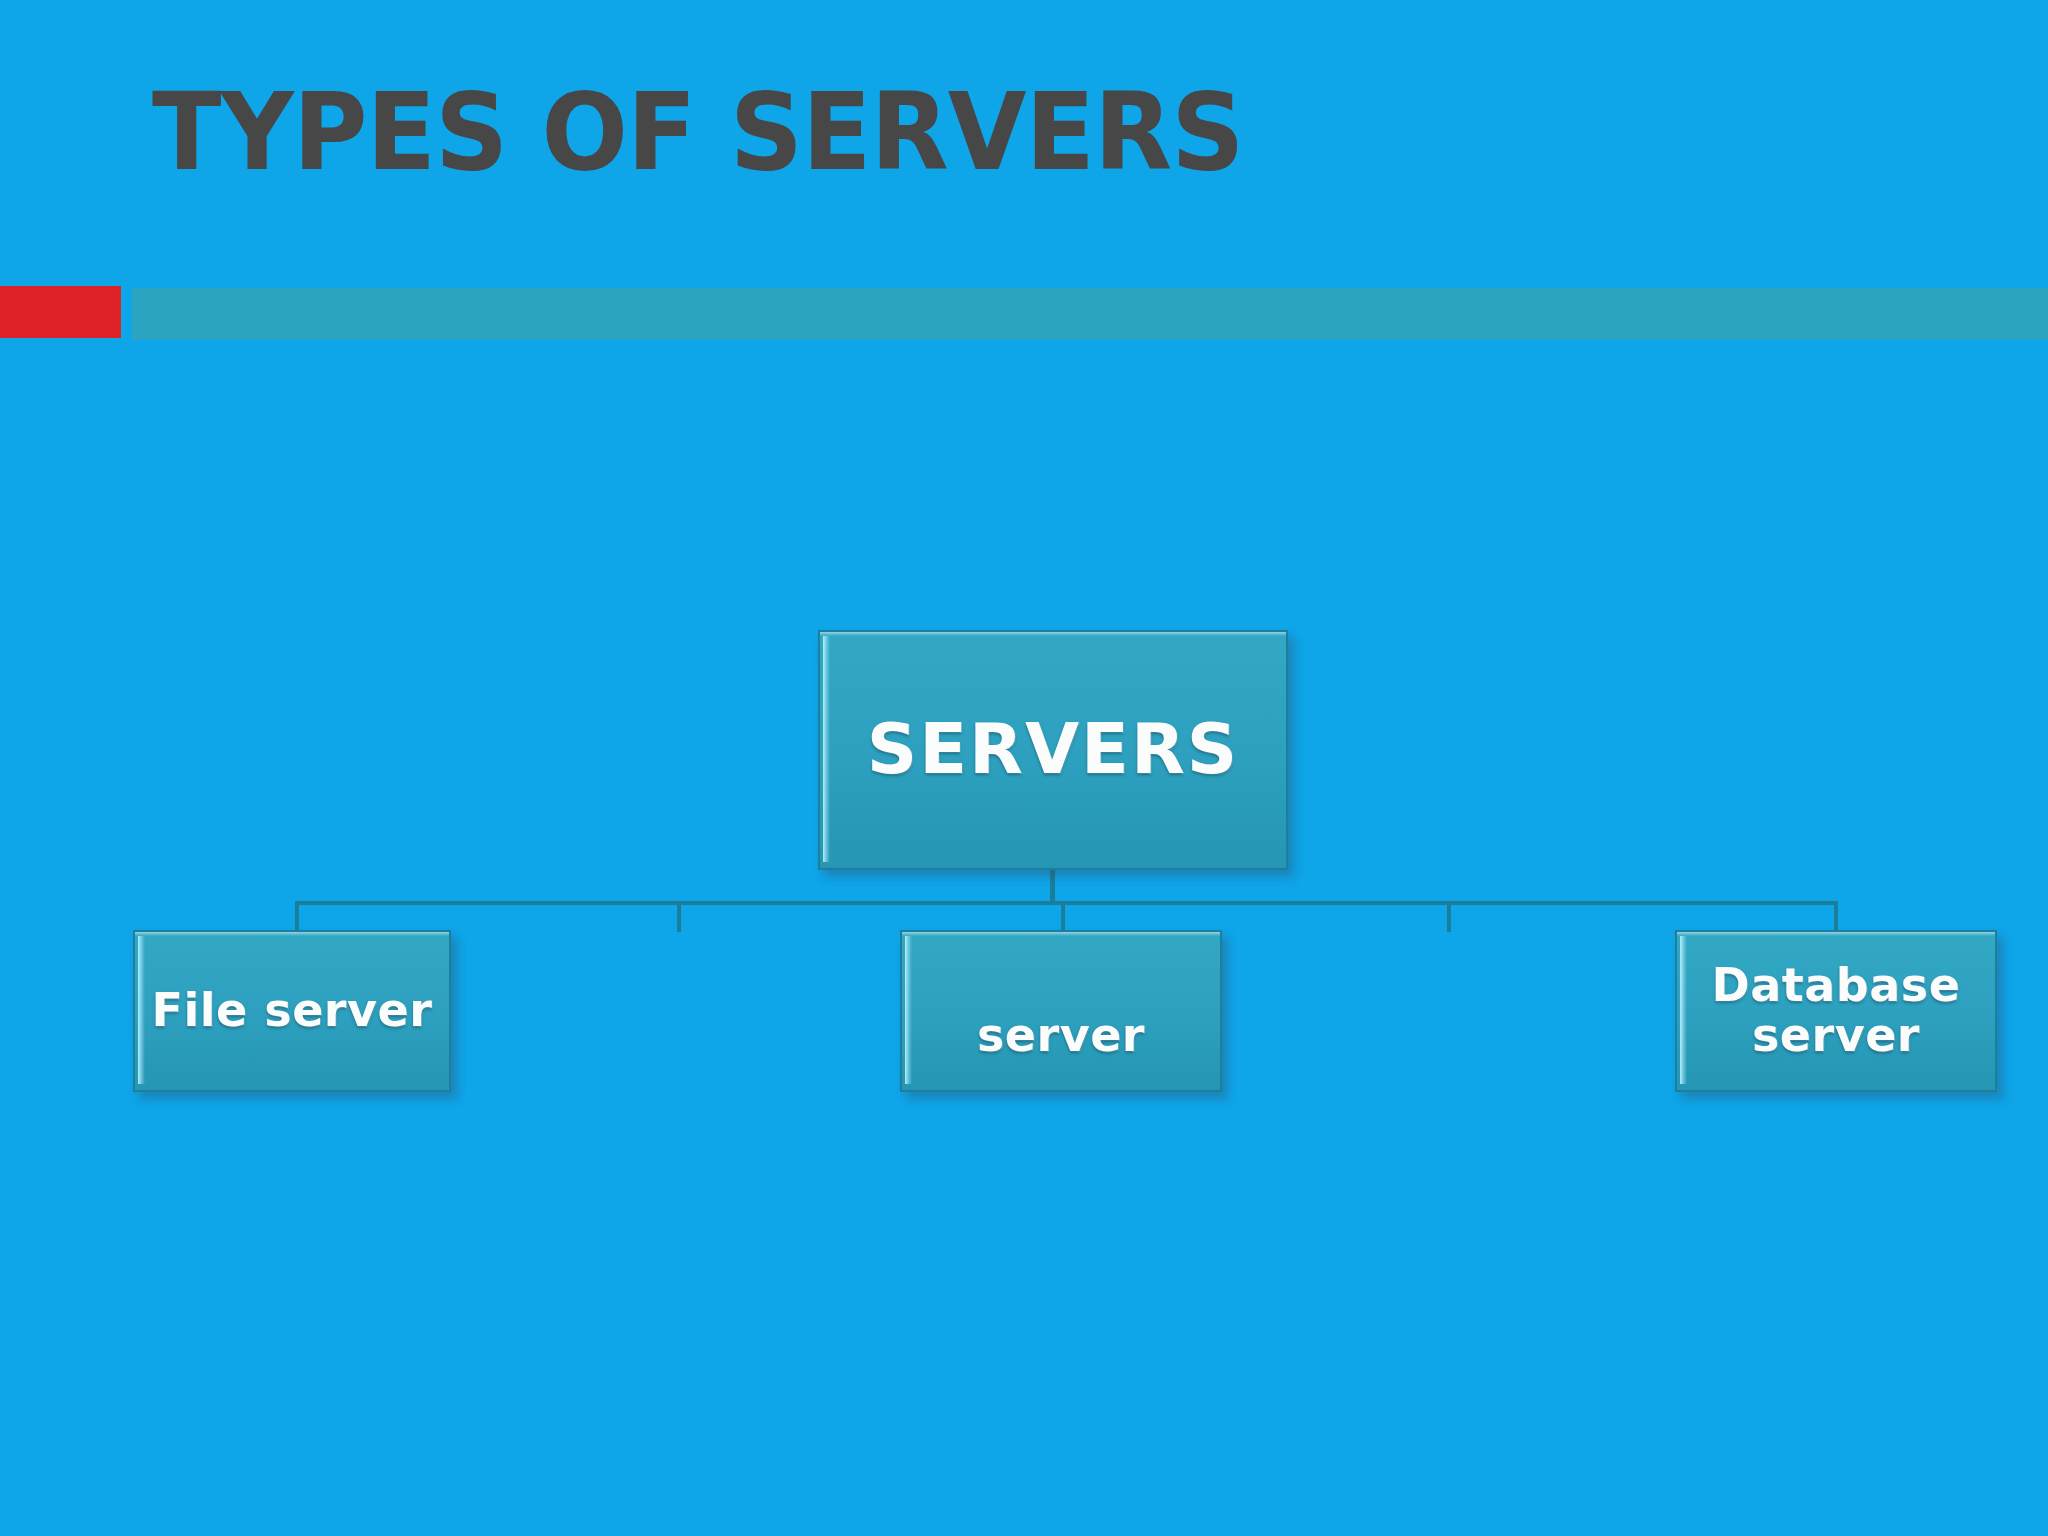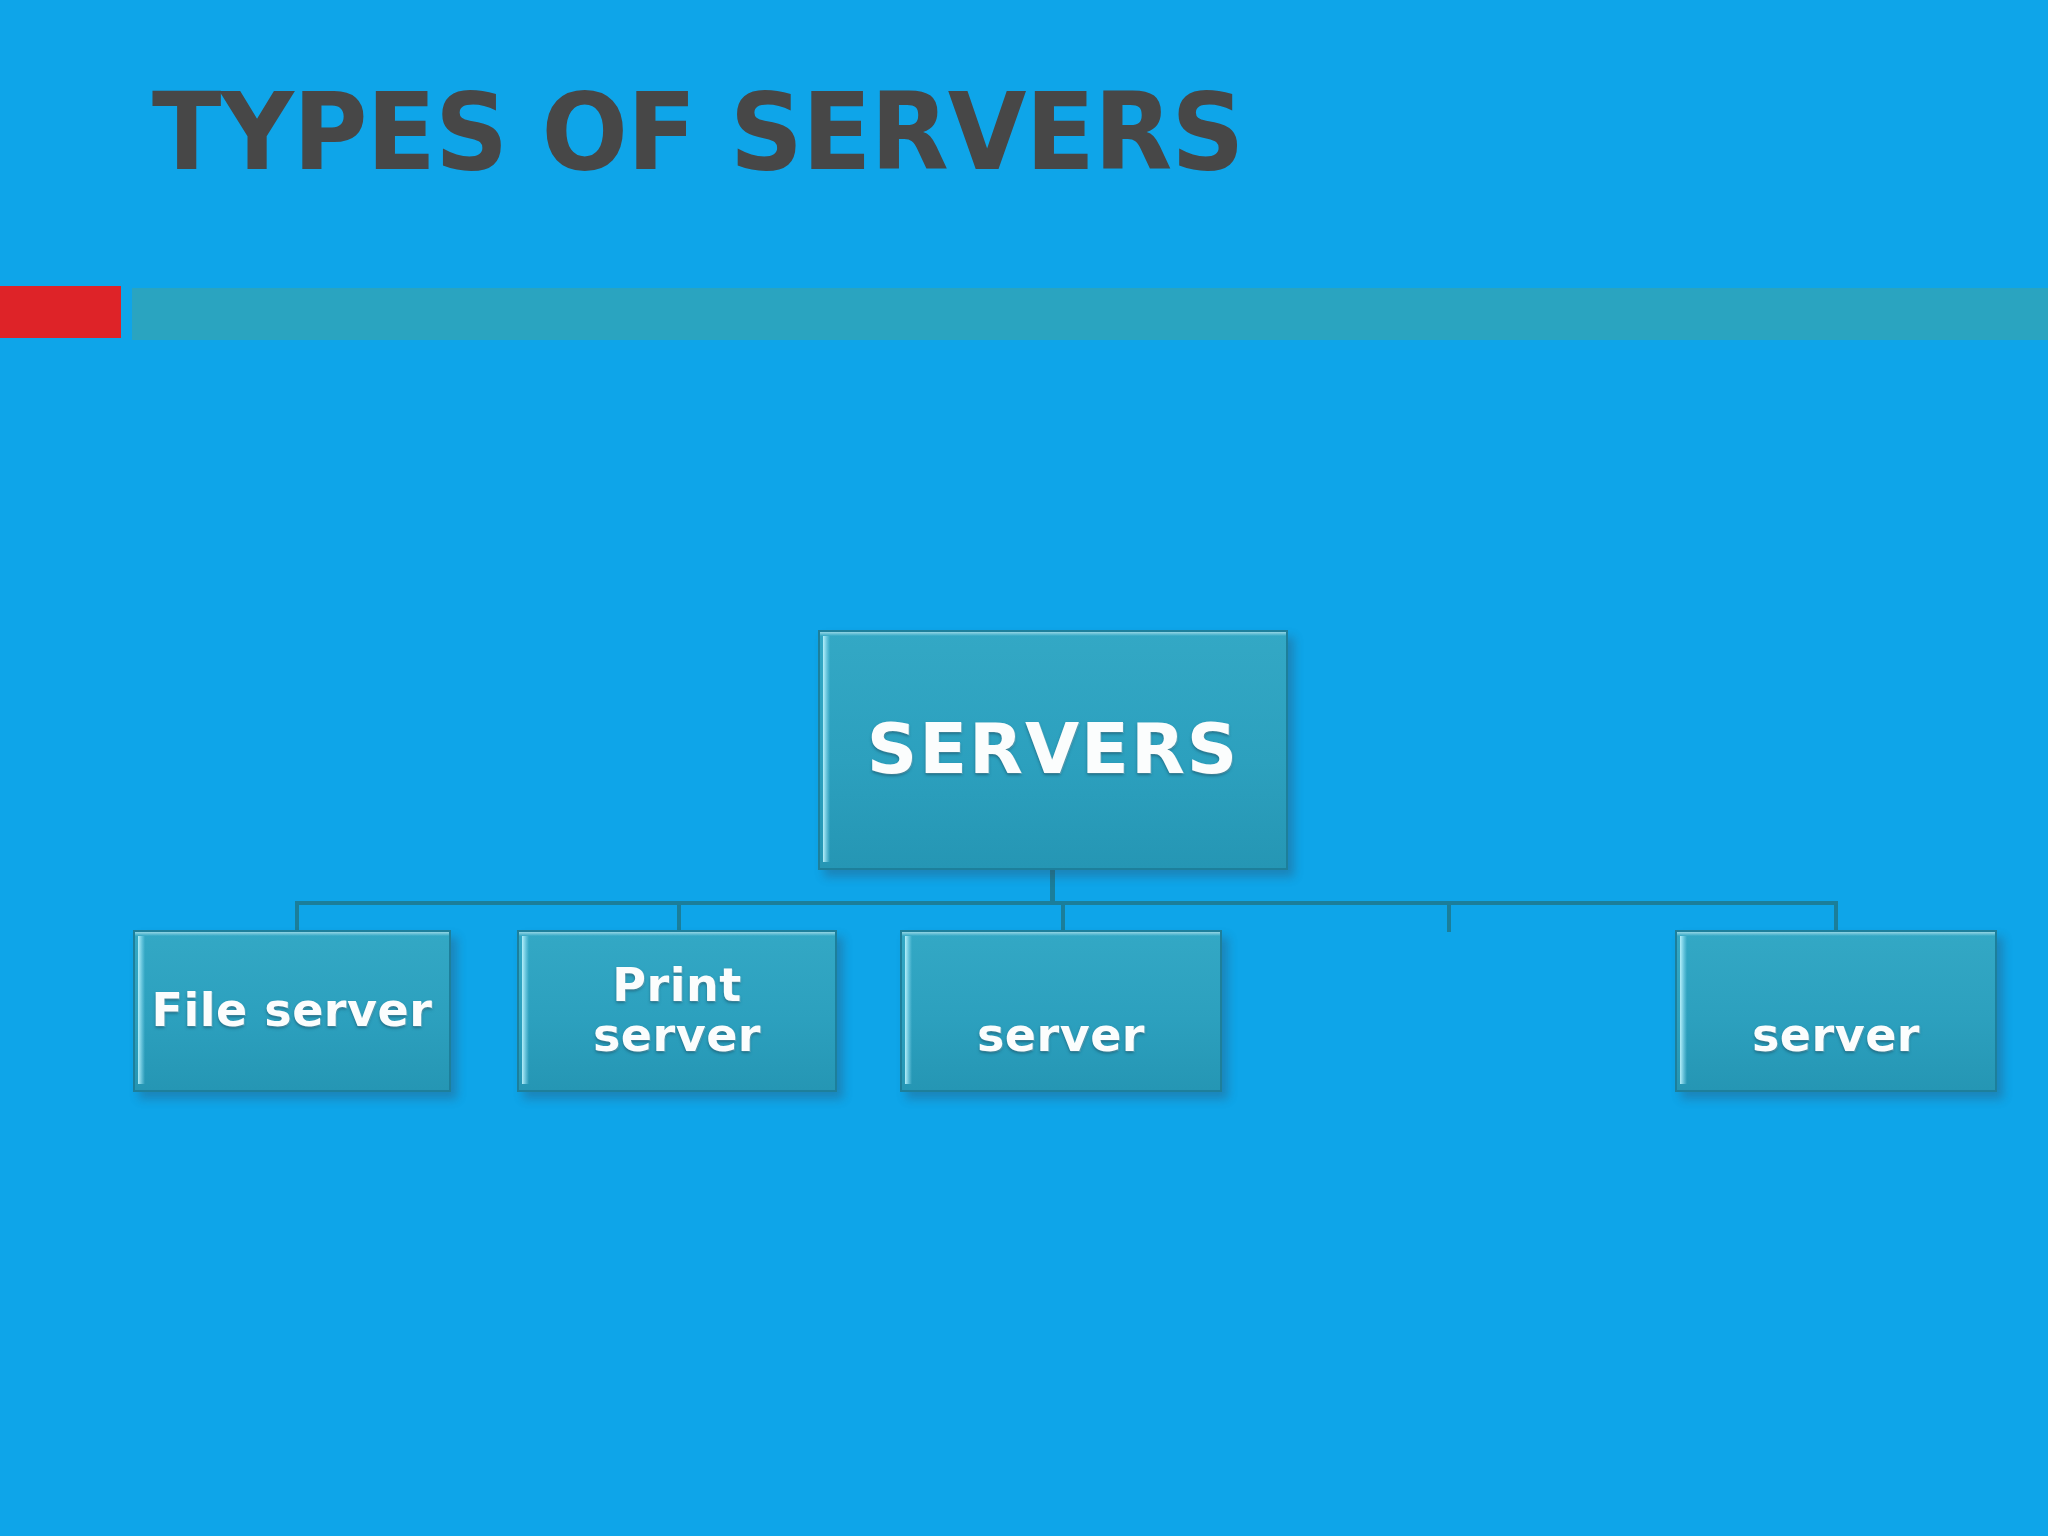--- a/index.html
+++ b/index.html
@@ -187,33 +187,30 @@
     <div class="conn conn-drop" id="drop-database"></div>
 
     <div class="node" id="node-root">
       <span class="node-label">SERVERS</span>
     </div>
 
     <div class="node node-child" id="node-file">
       <span class="node-label">File server</span>
     </div>
 
-    <div class="node node-child" id="node-print">
-      <span class="node-label">Print server</span>
-    </div>
 
     <div class="node node-child" id="node-app">
       <span class="node-label">
         <br>
         <span>server</span>
       </span>
     </div>
 
 
     <div class="node node-child" id="node-database">
       <span class="node-label">
-        <br>
+        <span>Database</span><br>
         <span>server</span>
       </span>
     </div>
 
   </div>
 </div>
 
 </body></html>

